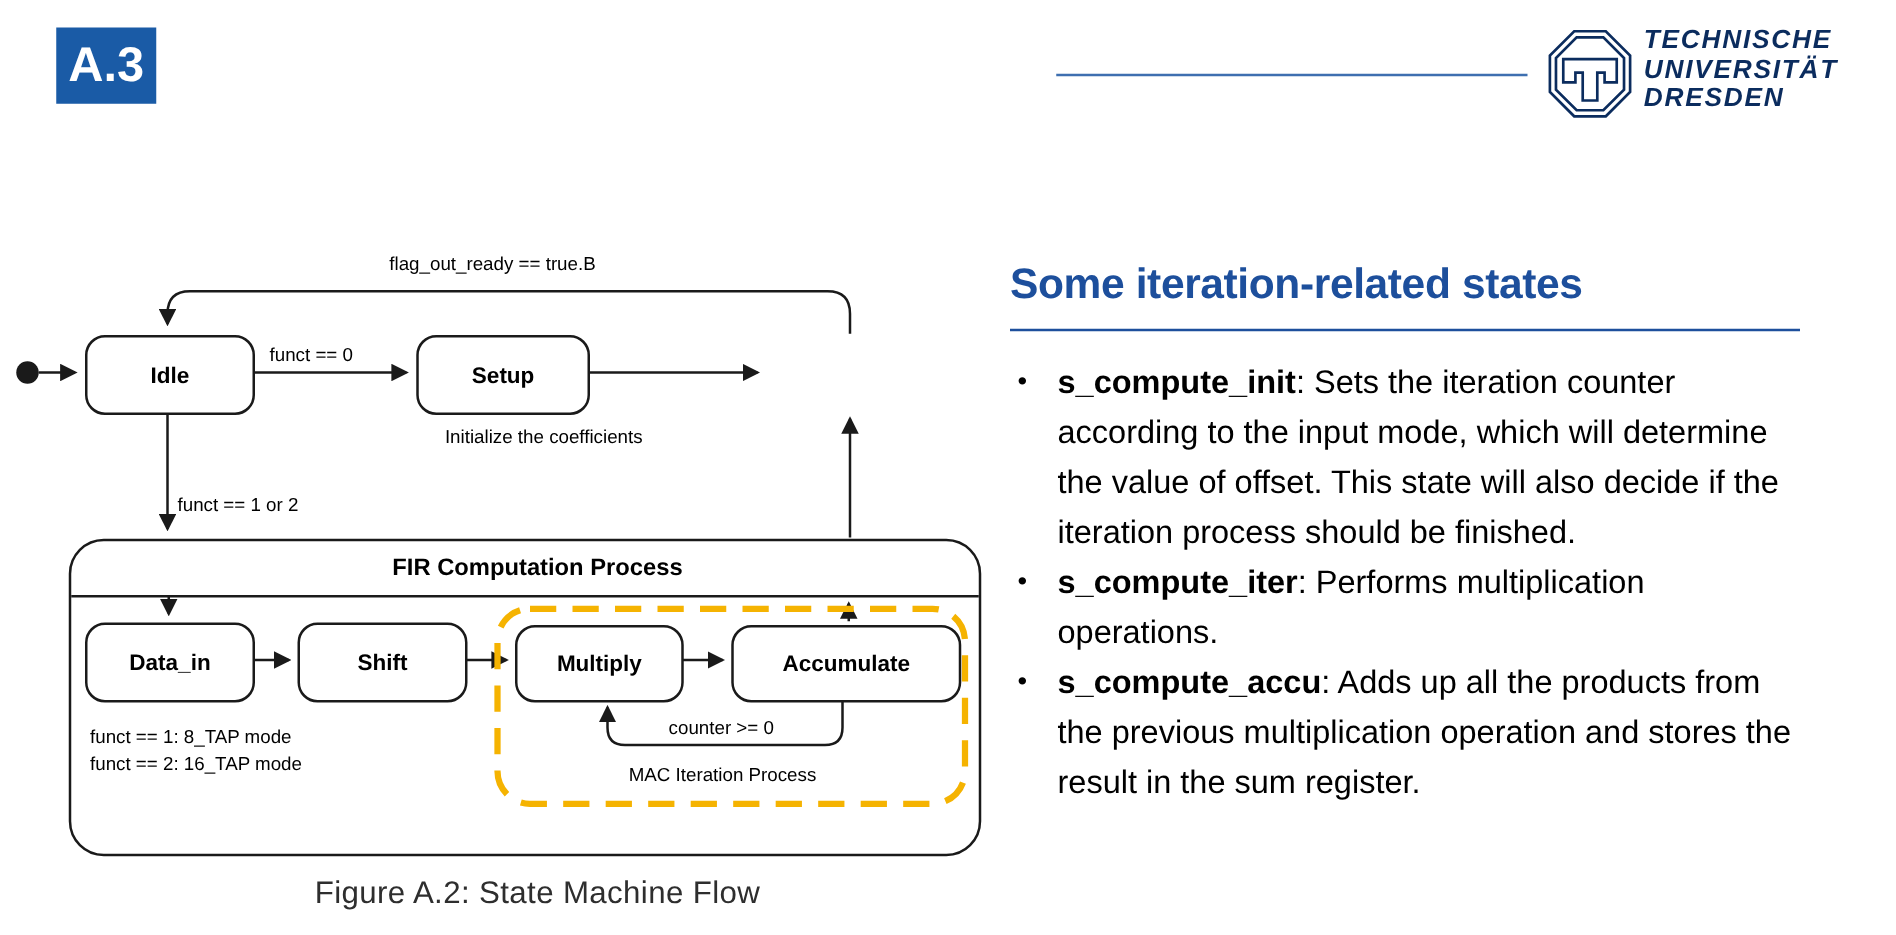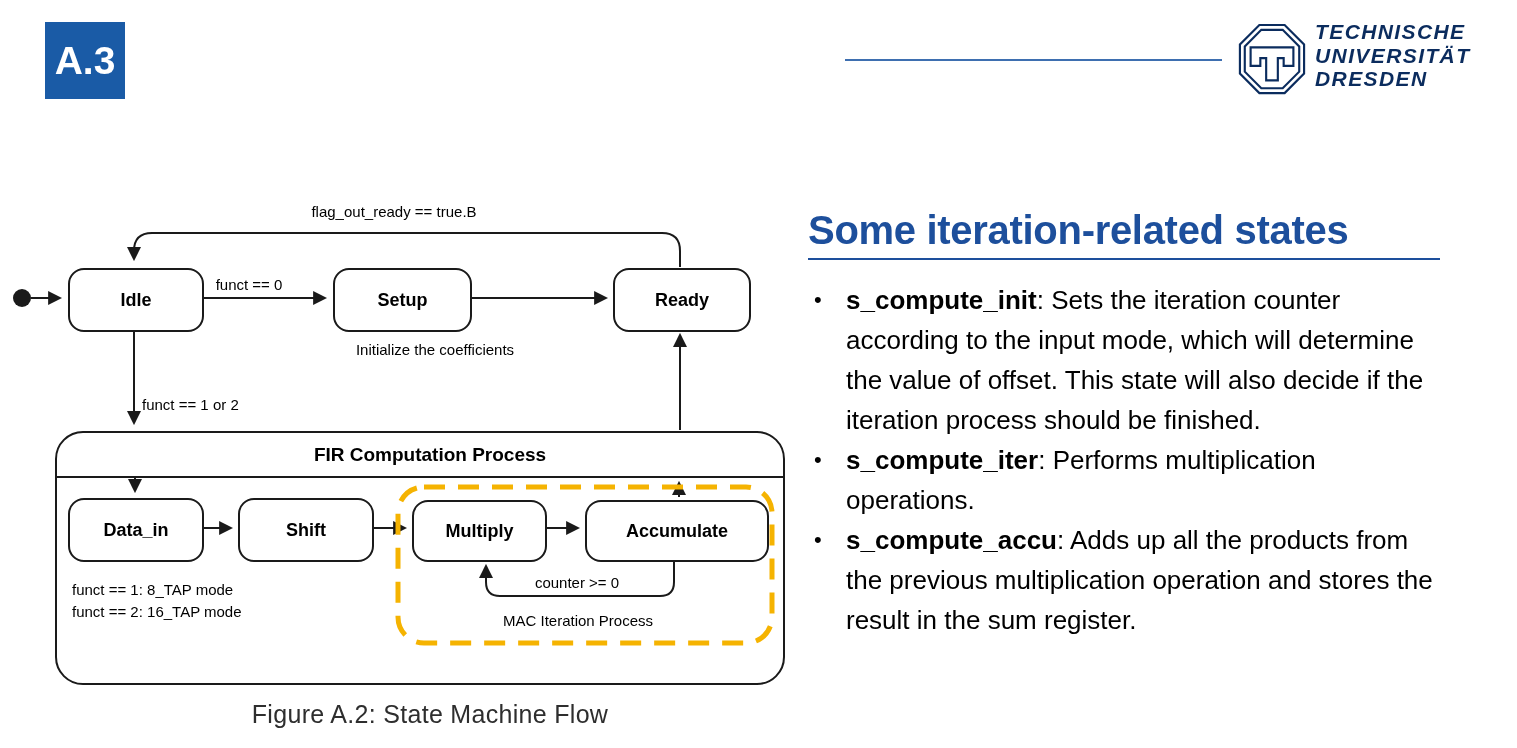--- a/index.html
+++ b/index.html
@@ -2,21 +2,21 @@
 <html><head>
 <meta charset="utf-8">
 <style>
   html,body{margin:0;padding:0;background:#888;}
   .slide{
     position:relative;width:1517px;height:748px;background:#ffffff;
     font-family:"Liberation Sans", sans-serif;overflow:hidden;
   }
   
   .badge{
-    position:absolute;left:45px;top:22px;width:80px;height:77px;
+    position:absolute;left:45px;top:22px;width:80px;height:61px;
     background:#1a5ba6;color:#fff;display:flex;align-items:center;justify-content:center;
     font-size:39px;font-weight:700;
   }
   .slide-title{
     position:absolute;left:141px;top:37px;font-size:37px;font-weight:700;color:#111;
     letter-spacing:-0.5px;white-space:nowrap;
   }
   .header-rule{position:absolute;left:845px;top:59px;width:377px;height:2px;background:#3e6fb0;}
   .logo{position:absolute;left:1237px;top:18px;width:262px;height:84px;font-style:italic;}
   .logo-emblem{position:absolute;left:0;top:3px;}
@@ -41,22 +41,22 @@
   }
   .dlabel{position:absolute;z-index:3;font-size:15px;color:#000;white-space:nowrap;}
   .dlabel.center{text-align:center;}
   .caption{
     position:absolute;left:155px;top:700px;width:550px;z-index:2;text-align:center;
     font-size:25px;font-weight:300;color:#2e2e2e;letter-spacing:0.3px;
   }
   
   .panel{position:absolute;left:808px;top:208px;width:632px;z-index:2;}
   .panel-heading{
-    color:#1d4f9c;font-size:40px;font-weight:700;letter-spacing:-0.3px;
-    padding-bottom:5px;border-bottom:2px solid #1d4f9c;margin:0;
+    color:#1d4f9c;font-size:34px;font-weight:700;letter-spacing:-0.3px;
+    padding-bottom:16px;border-bottom:2px solid #1d4f9c;margin:0;
   }
   .panel-bullets{list-style:none;margin:20px 0 0 0;padding:0;}
   .panel-bullets li{
     position:relative;padding-left:38px;font-size:26px;line-height:40px;color:#000;margin:0;
   }
   .panel-bullets li::before{
     content:"\2022";position:absolute;left:6px;top:0;font-size:22px;line-height:40px;color:#000;
   }
   .panel-bullets .term{font-weight:700;}
 </style>
@@ -106,21 +106,20 @@
     </g>
     <rect x="398" y="487" width="374" height="156" rx="26" fill="none" stroke="#f5b301" stroke-width="5" stroke-dasharray="21 13"></rect>
   </svg>
 
   <div class="fir-box">
     <div class="fir-head">FIR Computation Process</div>
   </div>
 
   <div class="state" style="left:68px;top:268px;width:132px;height:60px;">Idle</div>
   <div class="state" style="left:333px;top:268px;width:135px;height:60px;">Setup</div>
-  <div class="state" style="left:613px;top:268px;width:134px;height:60px;">Ready</div>
   <div class="state" style="left:68px;top:498px;width:132px;height:60px;">Data_in</div>
   <div class="state" style="left:238px;top:498px;width:132px;height:60px;">Shift</div>
   <div class="state" style="left:412px;top:500px;width:131px;height:58px;">Multiply</div>
   <div class="state" style="left:585px;top:500px;width:180px;height:58px;">Accumulate</div>
 
   <div class="dlabel center" style="left:254px;top:203px;width:280px;">flag_out_ready == true.B</div>
   <div class="dlabel center" style="left:189px;top:276px;width:120px;">funct == 0</div>
   <div class="dlabel center" style="left:315px;top:341px;width:240px;">Initialize the coefficients</div>
   <div class="dlabel" style="left:142px;top:368px;margin-top:28px;">funct == 1 or 2</div>
   <div class="dlabel" style="left:72px;top:581px;">funct == 1: 8_TAP mode</div>

